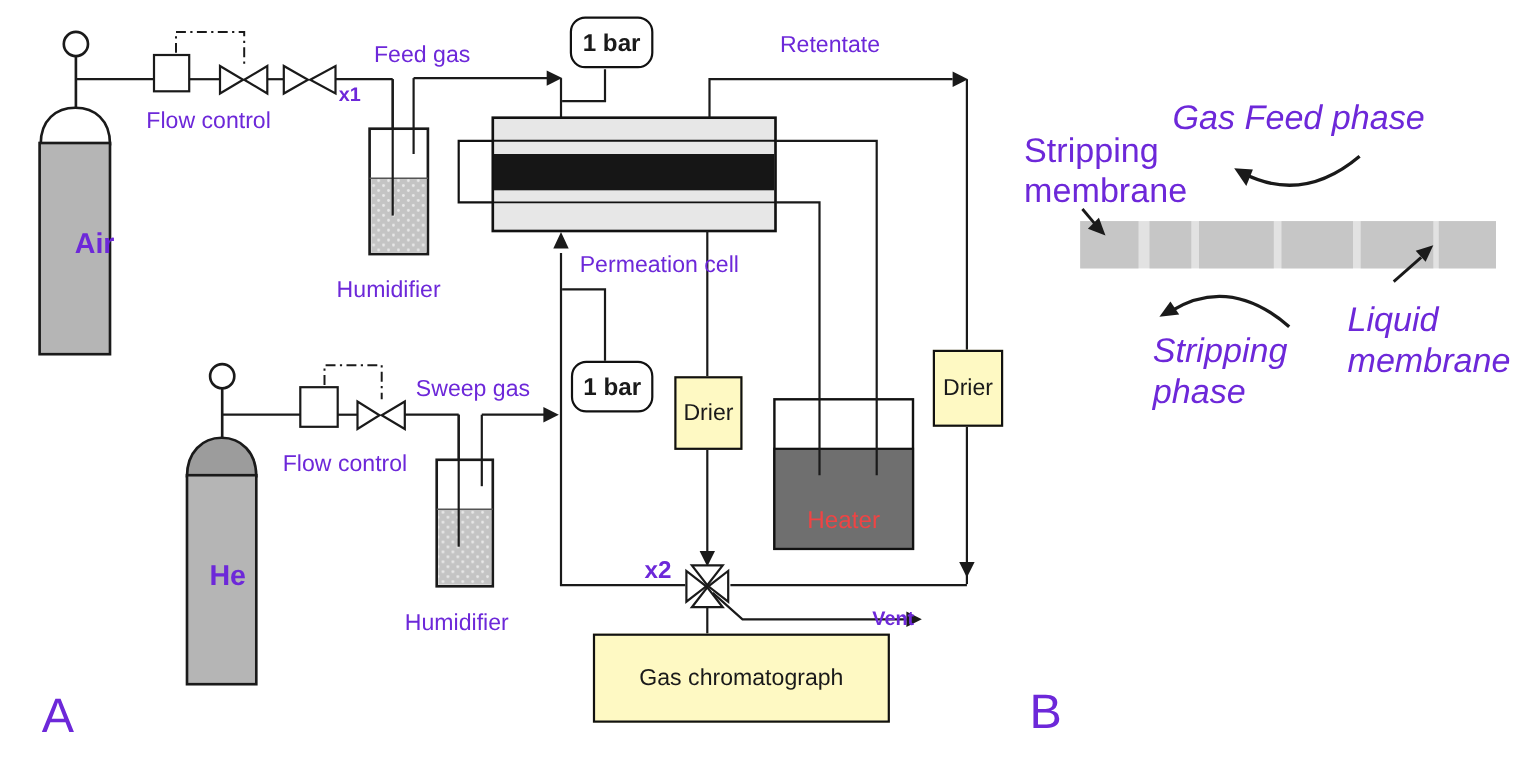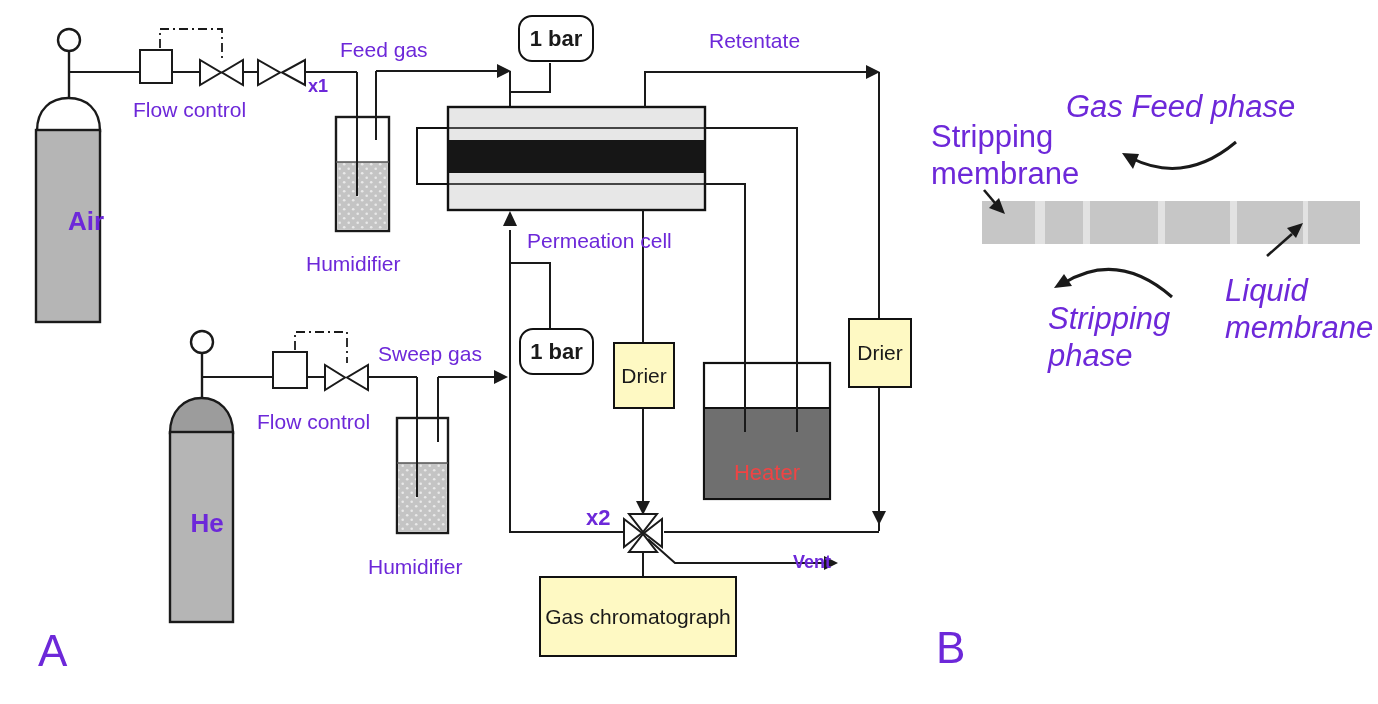--- a/index.html
+++ b/index.html
@@ -196,21 +196,21 @@
   </div>
 
   <div class="cbox graybox" style="left:613px;top:342px;width:62px;height:67px;font-size:21px;">
     <span>Drier</span>
   </div>
 
   <div class="cbox graybox" style="left:848px;top:318px;width:64px;height:70px;font-size:21px;">
     <span>Drier</span>
   </div>
 
-  <div class="cbox graybox" style="left:539px;top:576px;width:198px;height:81px;font-size:21px;">
+  <div class="cbox graybox" style="left:539px;top:576px;width:270px;height:81px;font-size:21px;">
     <span>Gas chromatograph</span>
   </div>
 
   <div class="lbl" style="left:340px;top:37px;">Feed gas</div>
 
   <div class="lbl" style="left:133px;top:97px;">Flow control</div>
 
   <div class="lbl b" style="left:308px;top:76px;font-size:18px;">x1</div>
 
   <div class="lbl cylname center" style="left:36px;top:206px;width:68px;margin-left:16px;">Air</div>

